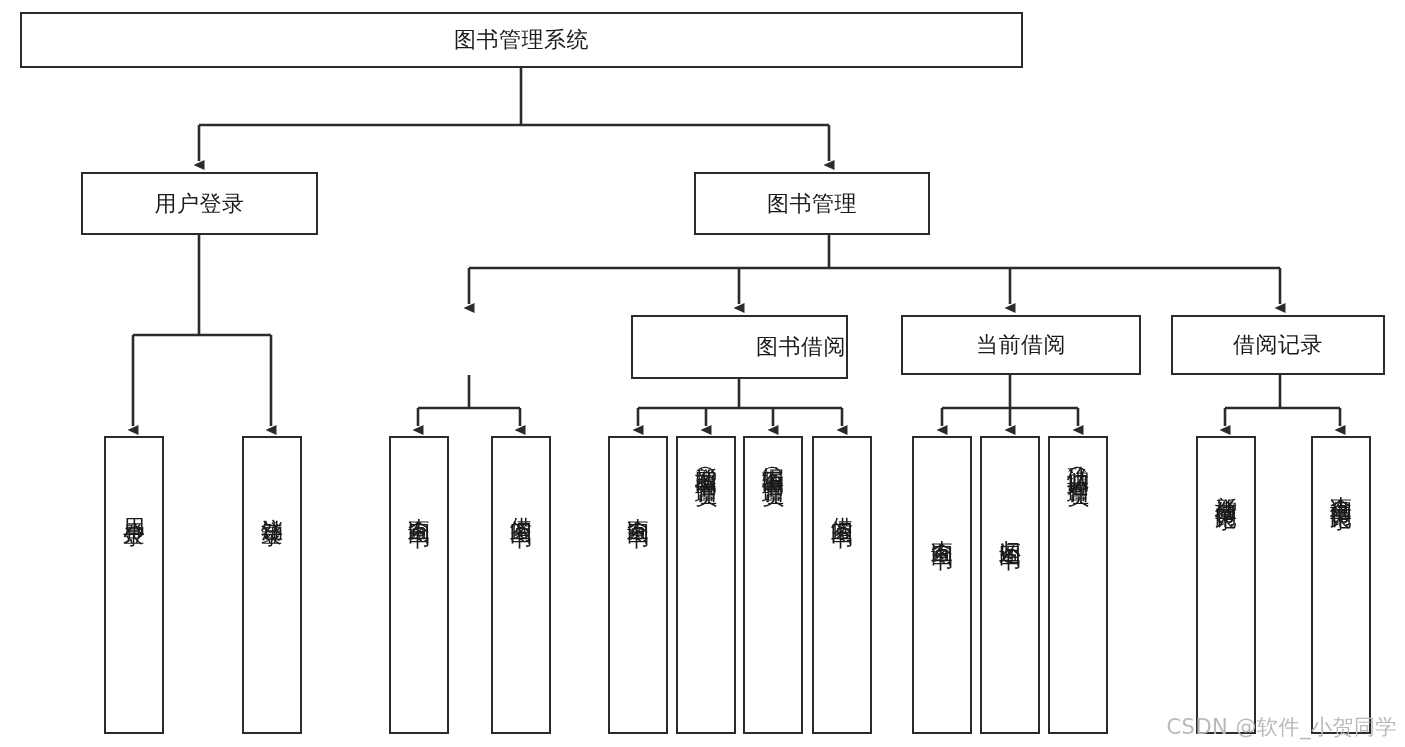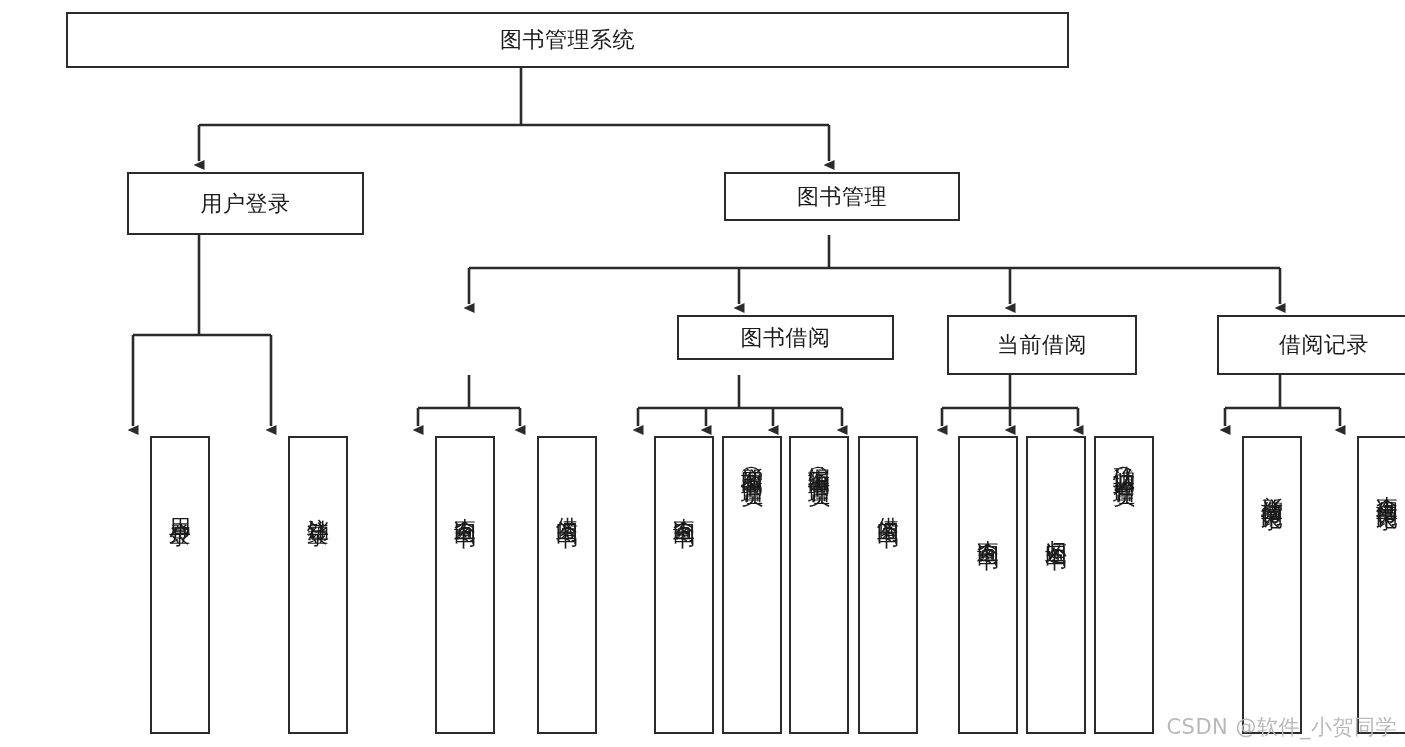--- a/index.html
+++ b/index.html
@@ -27,21 +27,20 @@
   .node {
     position: absolute;
     box-sizing: border-box;
     background: #ffffff;
     border: 2px solid #2b2b2b;
     display: flex;
     align-items: center;
     justify-content: center;
     color: #1a1a1a;
     z-index: 2;
-    margin-left: 46px;
   }
   .node .label {
     display: block;
     text-align: center;
     line-height: 1.18;
     letter-spacing: 0.5px;
   }
   
   .node.horiz .label {
     font-size: 22px;
@@ -139,28 +138,28 @@
     </g>
   </svg>
 
   <div class="node horiz" style="left:20px; top:12px; width:1003px; height:56px;">
     <span class="label">图书管理系统</span>
   </div>
 
   <div class="node horiz" style="left:81px; top:172px; width:237px; height:63px;">
     <span class="label">用户登录</span>
   </div>
-  <div class="node horiz" style="left:678px; top:172px; width:236px; height:49px;">
+  <div class="node horiz" style="left:694px; top:172px; width:236px; height:63px;">
     <span class="label">图书管理</span>
   </div>
 
-  <div class="node horiz" style="left:631px; top:315px; width:217px; height:45px;">
+  <div class="node horiz" style="left:631px; top:315px; width:217px; height:64px;justify-content:flex-end;">
     <span class="label">图书借阅</span>
   </div>
-  <div class="node horiz" style="left:901px; top:315px; width:190px; height:60px;">
+  <div class="node horiz" style="left:901px; top:315px; width:240px; height:60px;">
     <span class="label">当前借阅</span>
   </div>
   <div class="node horiz" style="left:1171px; top:315px; width:214px; height:60px;">
     <span class="label">借阅记录</span>
   </div>
 
   <div class="node vert mid" style="left:104px; top:436px; width:60px; height:298px;">
     <span class="label">用户登录</span>
   </div>
   <div class="node vert mid" style="left:242px; top:436px; width:60px; height:298px;">

